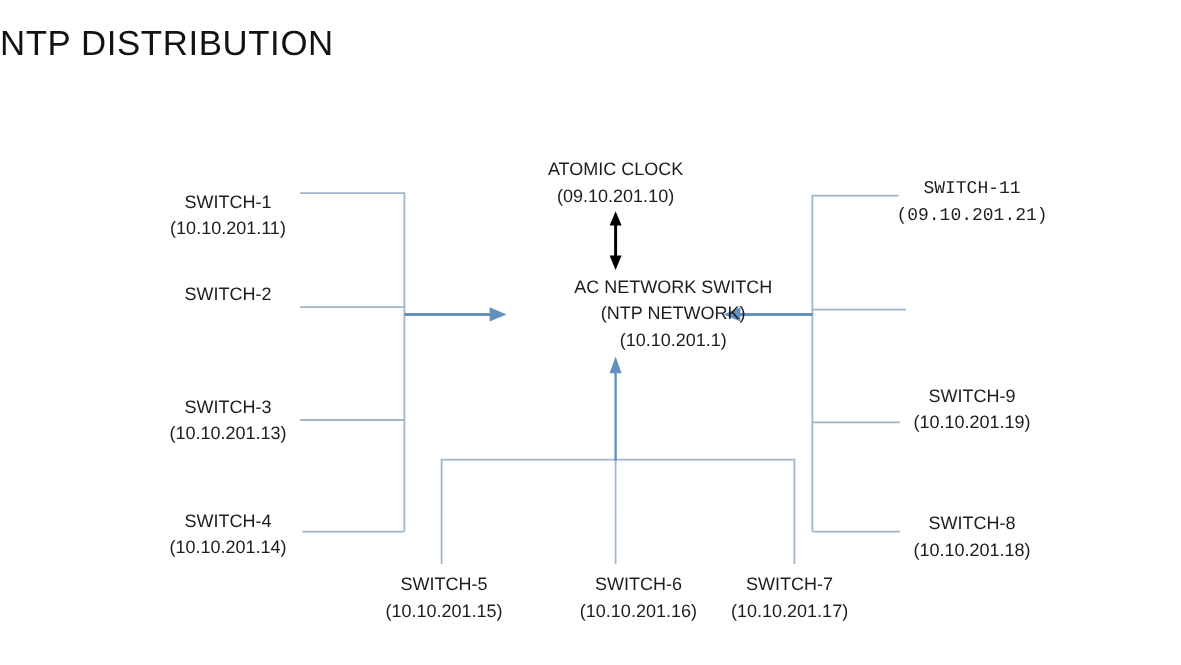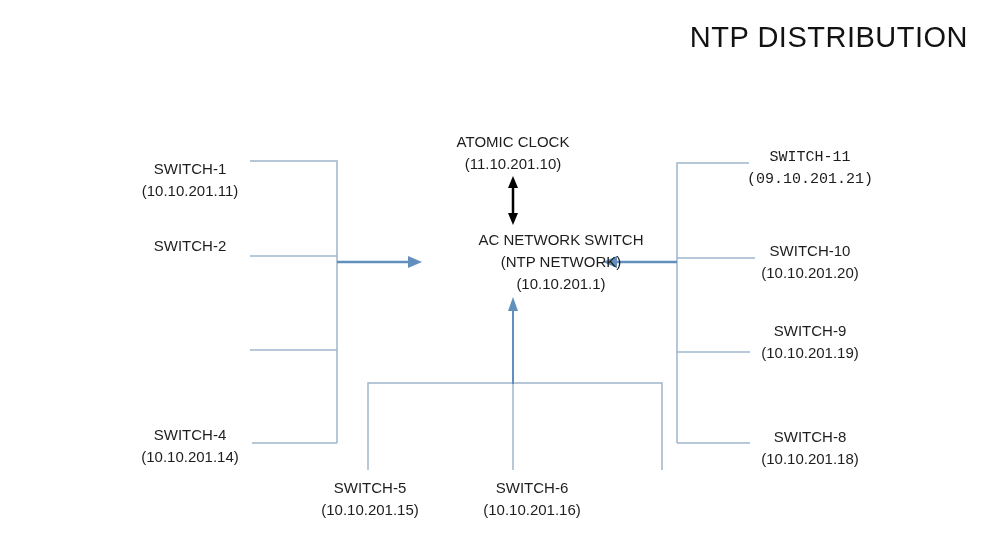--- a/index.html
+++ b/index.html
@@ -5,21 +5,21 @@
   html,body{margin:0;padding:0;}
   body{
     width:984px;height:554px;position:relative;background:#ffffff;
     font-family:"Liberation Sans", sans-serif;
     overflow:hidden;
   }
   .canvas{position:absolute;left:0;top:0;width:984px;height:554px;}
   svg.wires{position:absolute;left:0;top:0;width:984px;height:554px;}
   .title{
     position:absolute;left:0;top:21px;width:968px;
-    text-align:right;font-size:29px;letter-spacing:0.5px;
+    text-align:left;font-size:29px;letter-spacing:0.5px;
     color:#121212;
   }
   .node{
     position:absolute;text-align:center;
     font-size:15px;line-height:22px;color:#1d1d1d;
     white-space:nowrap;
   }
   .node .nm,.node .ip,.node .sub{display:block;}
 </style>
 </head>
@@ -67,60 +67,64 @@
       <line x1="513" y1="184" x2="513" y2="217" stroke="#000000" stroke-width="2.5"></line>
       <polygon points="513,176 508,188 518,188" fill="#000000"></polygon>
       <polygon points="513,225 508,213 518,213" fill="#000000"></polygon>
     </g>
   </svg>
 
   <div class="title">NTP DISTRIBUTION</div>
 
   <div class="node" style="left:423px;top:131px;width:180px;">
     <span class="nm">ATOMIC CLOCK</span>
-    <span class="ip">(11.10.201.10)</span>
+    <span class="ip">(09.10.201.10)</span>
   </div>
 
   <div class="node" style="left:423px;top:229px;width:180px;margin-left:48px;">
     <span class="nm">AC NETWORK SWITCH</span>
     <span class="sub">(NTP NETWORK)</span>
     <span class="ip">(10.10.201.1)</span>
   </div>
 
   <div class="node" style="left:110px;top:158px;width:160px;text-align:center;">
     <span class="nm">SWITCH-1</span>
     <span class="ip">(10.10.201.11)</span>
   </div>
   <div class="node" style="left:110px;top:235px;width:160px;">
     <span class="nm">SWITCH-2</span>
   </div>
+  <div class="node" style="left:110px;top:329px;width:160px;">
+    <span class="nm">SWITCH-3</span>
+    <span class="ip">(10.10.201.13)</span>
+  </div>
   <div class="node" style="left:110px;top:424px;width:160px;">
     <span class="nm">SWITCH-4</span>
     <span class="ip">(10.10.201.14)</span>
   </div>
 
   <div class="node" style="left:730px;top:147px;width:160px;font-family:Liberation Mono, monospace;">
     <span class="nm">SWITCH-11</span>
     <span class="ip">(09.10.201.21)</span>
-  </div>
-  <div class="node" style="left:730px;top:240px;width:160px;">
-    <span class="nm">SWITCH-10</span>
-    <span class="ip">(10.10.201.20)</span>
   </div>
   <div class="node" style="left:730px;top:320px;width:160px;">
     <span class="nm">SWITCH-9</span>
     <span class="ip">(10.10.201.19)</span>
   </div>
   <div class="node" style="left:730px;top:426px;width:160px;">
     <span class="nm">SWITCH-8</span>
     <span class="ip">(10.10.201.18)</span>
   </div>
 
   <div class="node" style="left:290px;top:477px;width:160px;">
     <span class="nm">SWITCH-5</span>
     <span class="ip">(10.10.201.15)</span>
   </div>
   <div class="node" style="left:452px;top:477px;width:160px;">
     <span class="nm">SWITCH-6</span>
     <span class="ip">(10.10.201.16)</span>
   </div>
+  <div class="node" style="left:578px;top:477px;width:160px;">
+    <span class="nm">SWITCH-7</span>
+    <span class="ip">(10.10.201.17)</span>
+  </div>
 
 </div>
 
 </body></html>

